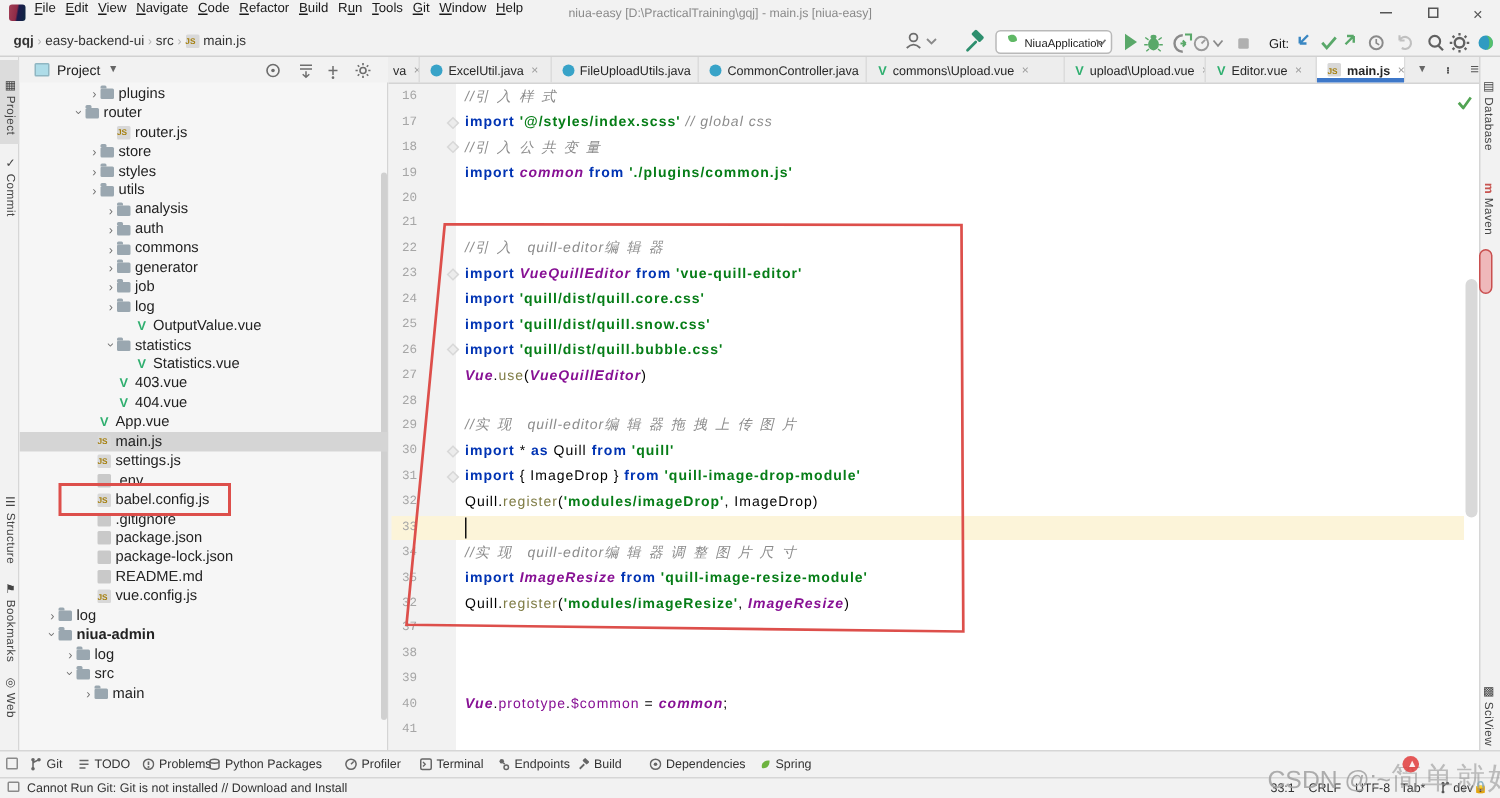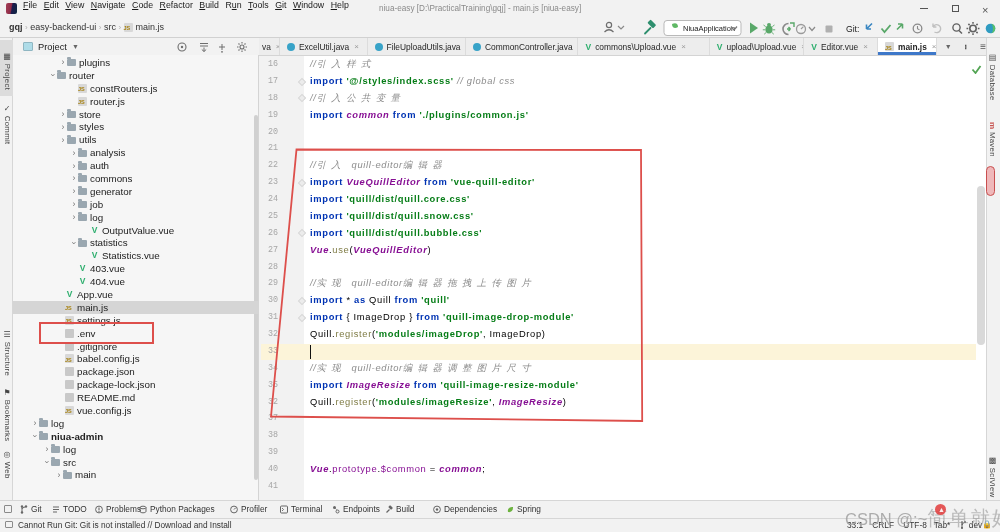--- a/index.html
+++ b/index.html
@@ -171,24 +171,20 @@
       <span class="ic fold"></span>
       <span class="tx">plugins</span>
     </div>
 <div class="row" style="padding-left:36px">
       <span class="chev vd">›</span>
       <span class="ic fold"></span>
       <span class="tx">router</span>
     </div>
 <div class="row" style="padding-left:65px">
       <span class="ic js8"></span>
-      <span class="tx">constRouters.js</span>
-    </div>
-<div class="row" style="padding-left:65px">
-      <span class="ic js8"></span>
       <span class="tx">router.js</span>
     </div>
 <div class="row" style="padding-left:46px">
       <span class="chev">›</span>
       <span class="ic fold"></span>
       <span class="tx">store</span>
     </div>
 <div class="row" style="padding-left:46px">
       <span class="chev">›</span>
       <span class="ic fold"></span>
@@ -260,26 +256,26 @@
     </div>
 <div class="row" style="padding-left:52px">
       <span class="ic js8"></span>
       <span class="tx">settings.js</span>
     </div>
 <div class="row" style="padding-left:52px">
       <span class="ic gic"></span>
       <span class="tx">.env</span>
     </div>
 <div class="row" style="padding-left:52px">
+      <span class="ic js8"></span>
+      <span class="tx">babel.config.js</span>
+    </div>
+<div class="row" style="padding-left:52px">
       <span class="ic gic"></span>
       <span class="tx">.gitignore</span>
-    </div>
-<div class="row" style="padding-left:52px">
-      <span class="ic js8"></span>
-      <span class="tx">babel.config.js</span>
     </div>
 <div class="row" style="padding-left:52px">
       <span class="ic gic"></span>
       <span class="tx">package.json</span>
     </div>
 <div class="row" style="padding-left:52px">
       <span class="ic gic"></span>
       <span class="tx">package-lock.json</span>
     </div>
 <div class="row" style="padding-left:52px">

